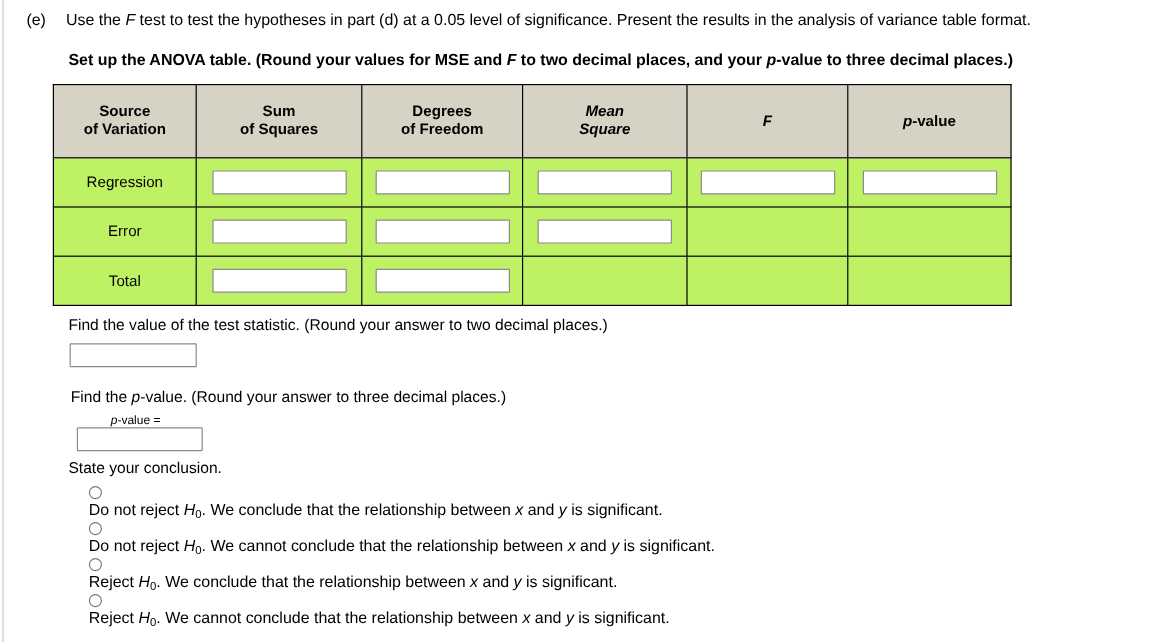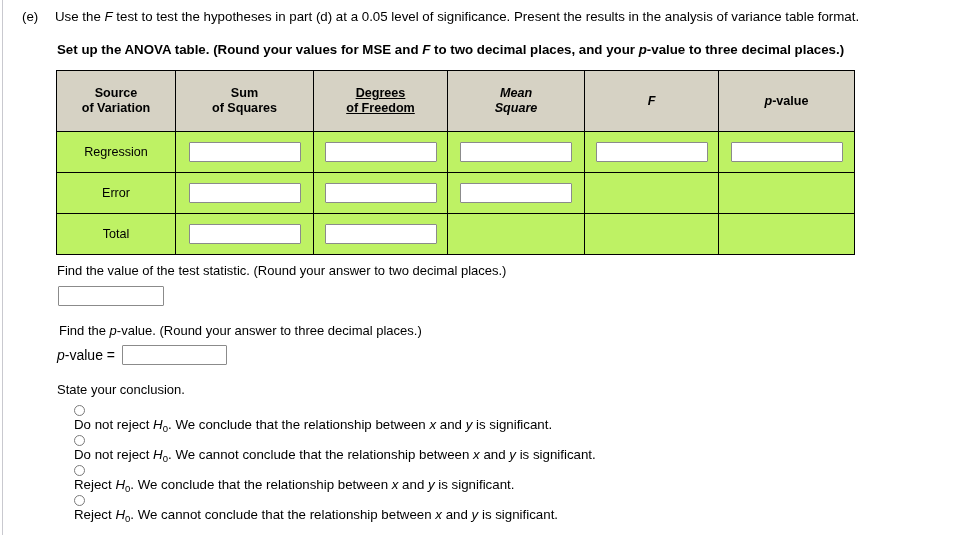--- a/index.html
+++ b/index.html
@@ -42,21 +42,21 @@
     line-height: 17px;
     white-space: nowrap;
     font-weight: bold;
   }
 
   i.var { font-style: italic; }
 
   
   .anova {
     position: absolute;
-    left: 56px; top: 70px;
+    left: 44px; top: 70px;
     border-collapse: collapse;
     table-layout: fixed;
     background: #ffffff;
   }
   .anova th, .anova td {
     border: 1.5px solid #000000;
     padding: 0;
     text-align: center;
     vertical-align: middle;
     background: #bef264;
@@ -70,21 +70,21 @@
     padding: 2px 4px;
   }
   .anova tbody td {
     height: 40px;
     font-size: 12.6px;
   }
   .anova tbody td.rowlabel { font-weight: normal; }
 
   .colw1 { width: 110px; }
   .colw2 { width: 129px; }
-  .colw3 { width: 125px; text-decoration: underline; }
+  .colw3 { width: 125px; }
   .colw4 { width: 128px; font-style: italic; }
   .colw5 { width: 125px; }
   .colw6 { width: 127px; }
 
   .cellbox {
     width: 112px; height: 20px;
     border: 1px solid #8b8b8b;
     background: #ffffff;
     display: inline-block;
     vertical-align: middle;
@@ -110,22 +110,23 @@
     box-sizing: border-box;
     border-radius: 1px;
   }
   #stat-input { left: 58px; top: 286px; width: 106px; height: 20px; }
 
   #pval-line {
     position: absolute;
     left: 57px; top: 345px;
     display: flex;
     align-items: center;
-    font-size: 14px;
-    white-space: nowrap;
+    font-size: 10px;
+    white-space: nowrap;
+    flex-direction: column;
   }
   #pval-input {
     position: relative;
     margin-left: 7px;
     width: 105px; height: 20px;
     background: #ffffff;
     border: 1px solid #8b8b8b;
     box-sizing: border-box;
     border-radius: 1px;
   }

